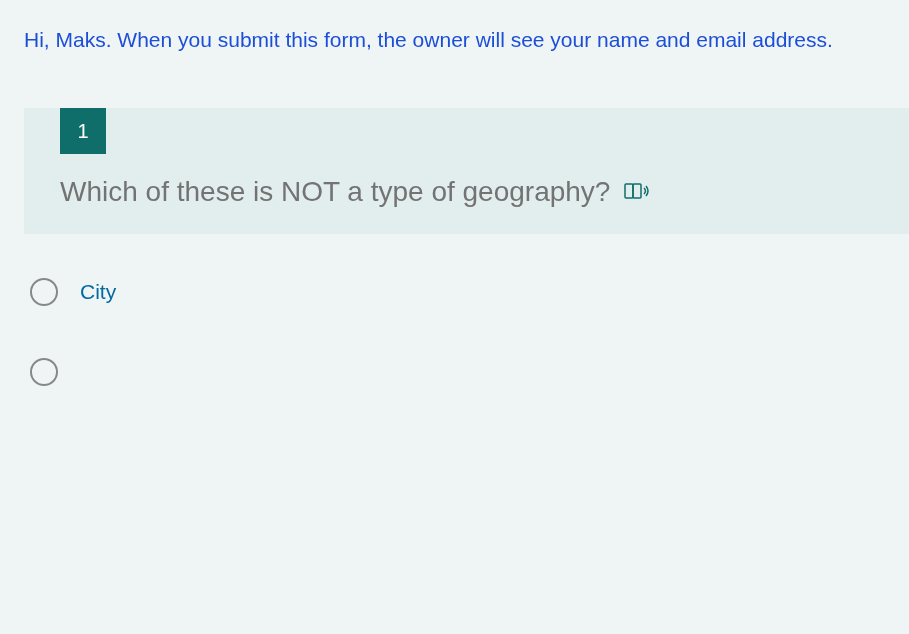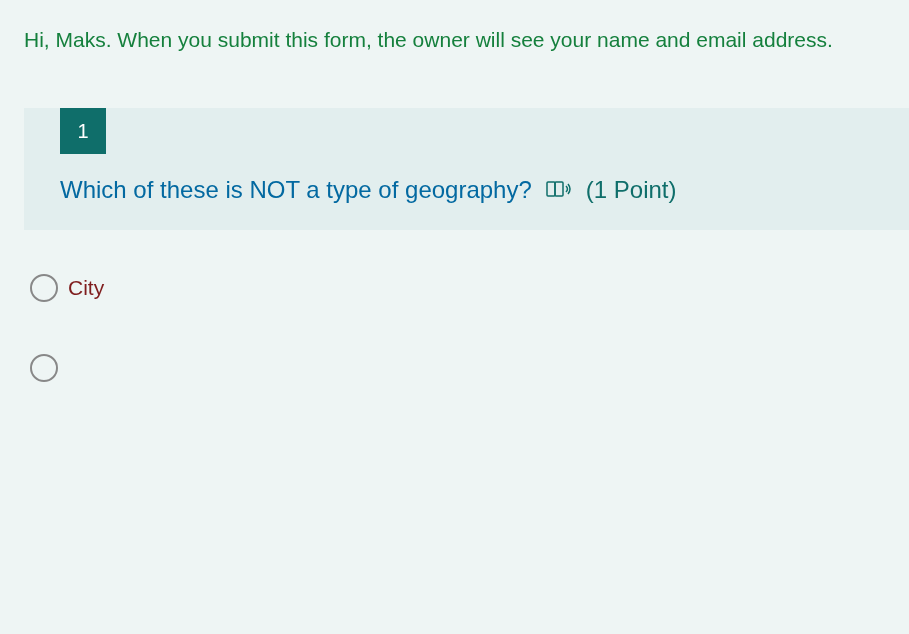--- a/index.html
+++ b/index.html
@@ -10,21 +10,21 @@
     body {
       font-family: 'Segoe UI', Arial, sans-serif;
       background-color: #eef5f4;
       width: 909px;
       height: 634px;
       overflow: hidden;
     }
     .notice {
       padding: 28px 24px 0 24px;
       font-size: 21px;
-      color: #15803d;
+      color: #1d4ed8;
       white-space: nowrap;
       overflow: hidden;
     }
     .question-card {
       margin-top: 56px;
       margin-left: 24px;
       padding-bottom: 20px;
     }
     .question-header {
       background-color: #e2eeee;
@@ -41,22 +41,22 @@
       font-size: 20px;
       margin-left: 36px;
     }
     .question-row {
       display: flex;
       align-items: center;
       margin-top: 22px;
       padding-left: 36px;
     }
     .question-text {
-      font-size: 24px;
-      color: #0369a1;
+      font-size: 28px;
+      color: #737373;
     }
     .reader-icon {
       margin-left: 14px;
       color: #0f6e6a;
       display: inline-flex;
       align-items: center;
     }
     .points {
       margin-left: 14px;
       font-size: 24px;
@@ -73,44 +73,43 @@
       cursor: pointer;
     }
     .radio-circle {
       width: 28px;
       height: 28px;
       border: 2px solid #888;
       border-radius: 50%;
       flex-shrink: 0;
     }
     .option-label {
-      margin-left: 10px;
+      margin-left: 22px;
       font-size: 21px;
-      color: #7f1d1d;
+      color: #0369a1;
     }
   </style>
 </head>
 <body>
 
 <div class="notice">Hi, Maks. When you submit this form, the owner will see your name and email address.</div>
 
 <div class="question-card">
   <div class="question-header">
     <div class="question-number">1</div>
     <div class="question-row">
       <span class="question-text">Which of these is NOT a type of geography?</span>
       <span class="reader-icon">
         <svg width="26" height="20" viewBox="0 0 26 20" fill="none" stroke="currentColor" stroke-width="1.5">
           <rect x="1" y="2" width="8" height="14" rx="1"></rect>
           <rect x="9" y="2" width="8" height="14" rx="1"></rect>
           <path d="M20 6 Q23 9 20 12"></path>
           <path d="M22 4 Q26 9 22 14"></path>
         </svg>
       </span>
-      <span class="points">(1 Point)</span>
     </div>
   </div>
 
   <div class="options">
     <div class="option">
       <div class="radio-circle"></div>
       <span class="option-label">City</span>
     </div>
     <div class="option">
       <div class="radio-circle"></div>

